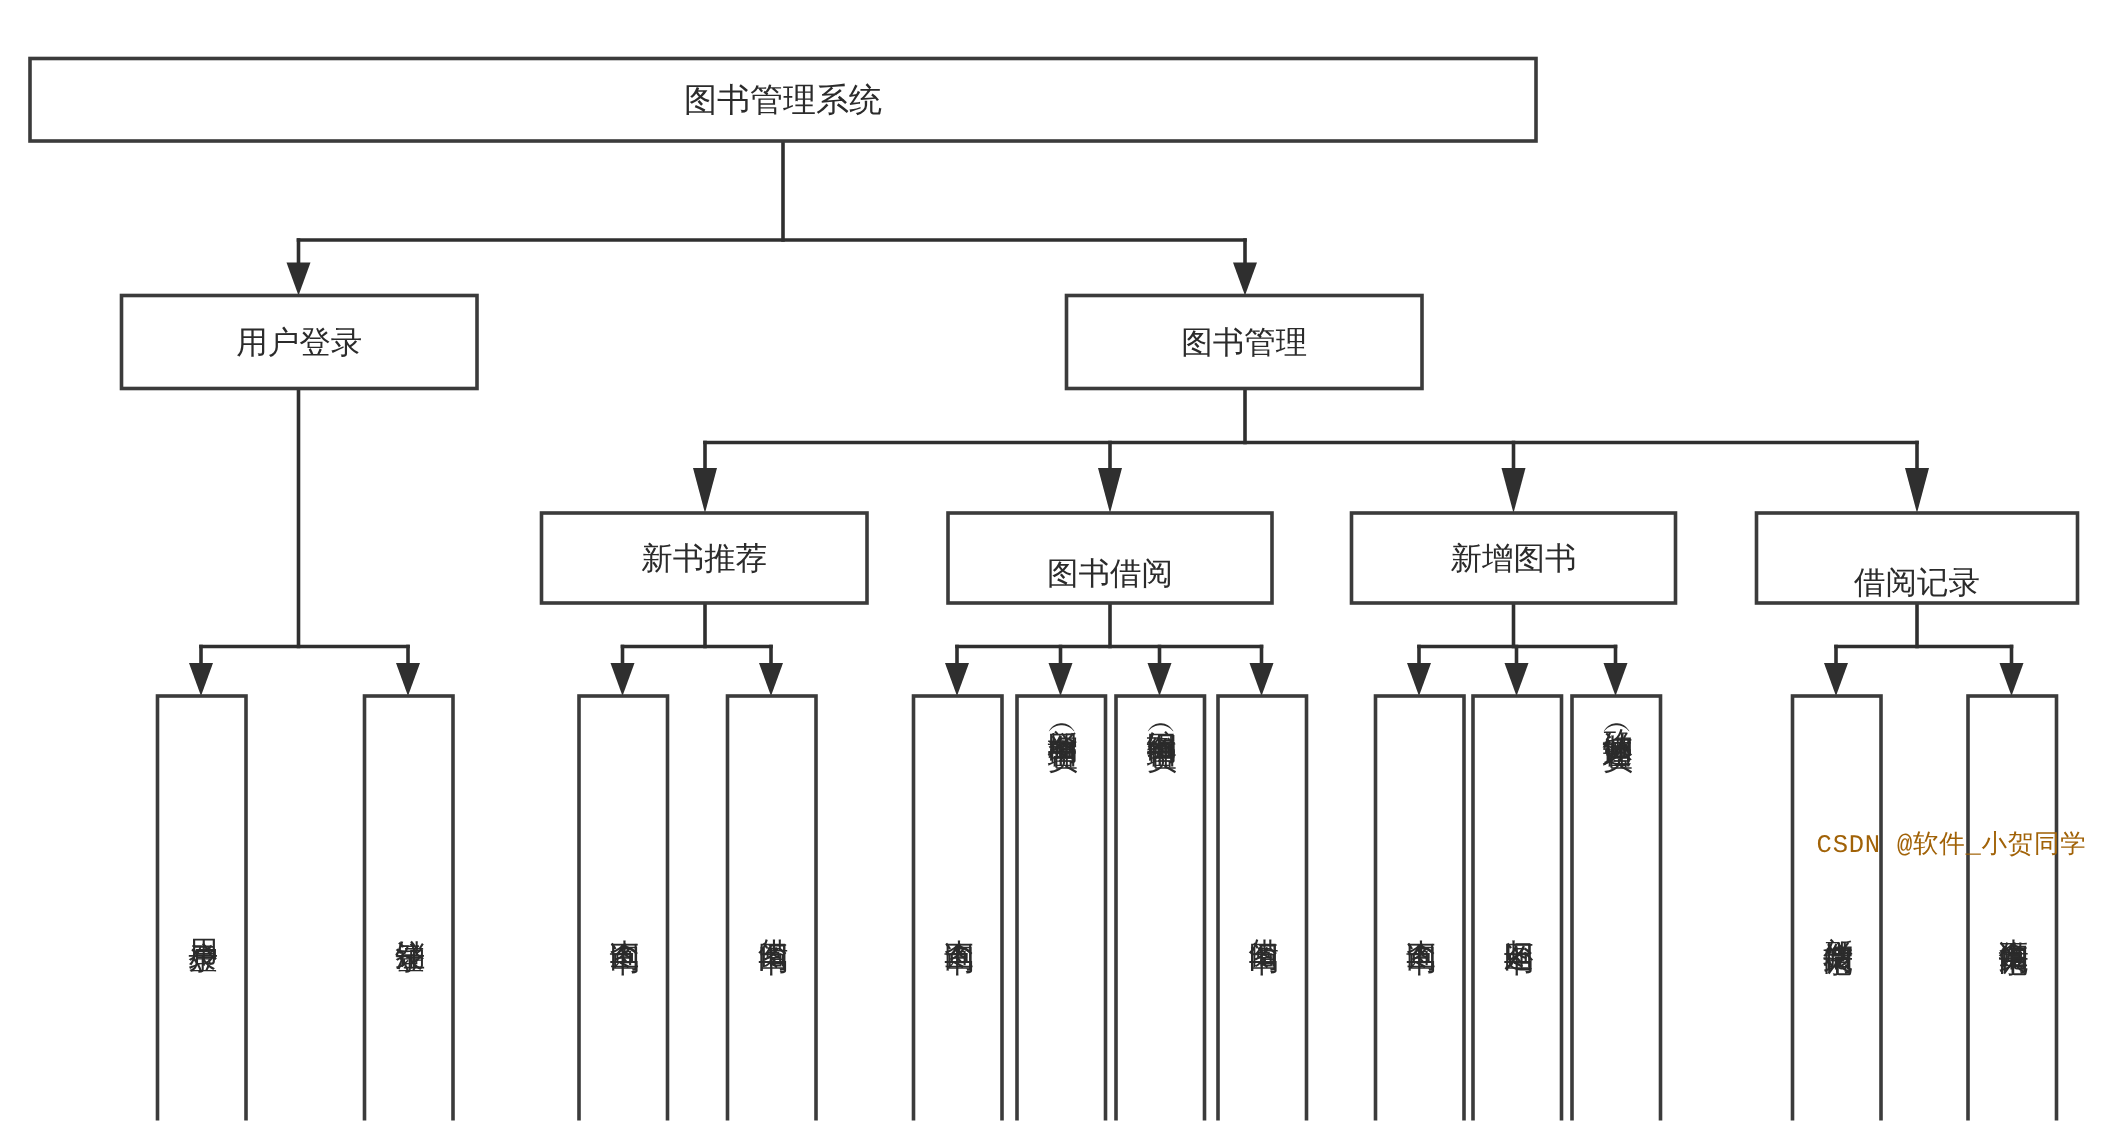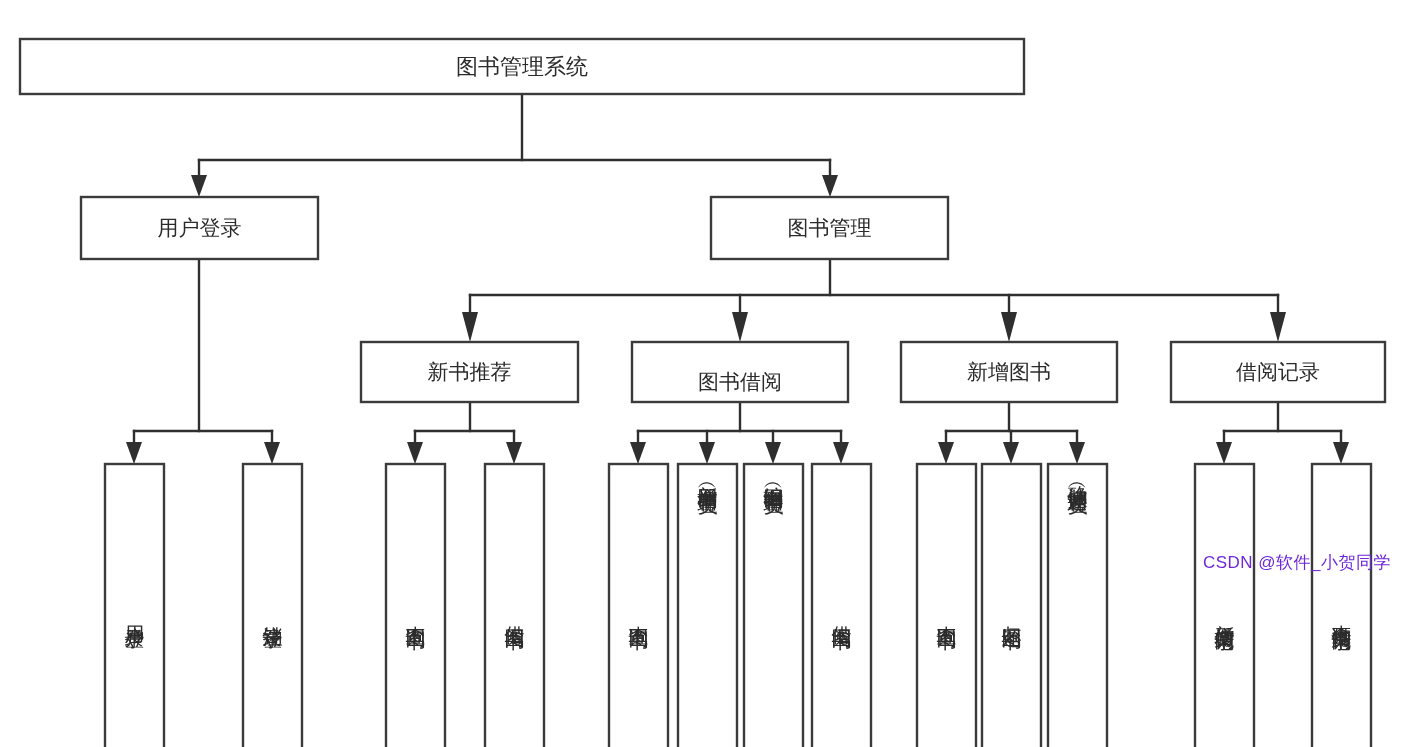--- a/index.html
+++ b/index.html
@@ -40,23 +40,23 @@
     stroke-linecap: square;
   }
   .arrow-head {
     fill: #2f2f2f;
     stroke: none;
   }
   .watermark-text {
     position: absolute;
     right: 14px;
     bottom: 4px;
-    font-family: Liberation Sans, sans-serif;
+    font-family: Liberation Mono, monospace;
     font-size: 17px;
-    color: #6d28d9;
+    color: #a16207;
     letter-spacing: 0.5px;
     white-space: nowrap;
     pointer-events: none;
   }
   .vlabel-wrap {
     position: absolute;
     display: flex;
     align-items: center;
     justify-content: center;
     pointer-events: none;
@@ -210,21 +210,21 @@
   </div>
 
   <div class="hlabel-wrap" style="left:632px; top:325px; width:216px; height:60px; font-size:21px;">
     <span>图书借阅</span>
   </div>
 
   <div class="hlabel-wrap" style="left:901px; top:315px; width:216px; height:60px; font-size:21px;">
     <span>新增图书</span>
   </div>
 
-  <div class="hlabel-wrap" style="left:1171px; top:315px; width:214px; height:60px; font-size:21px;">
+  <div class="hlabel-wrap" style="left:1171px; top:315px; width:214px; height:60px; font-size:21px;align-items:flex-end;">
     <span>借阅记录</span>
   </div>
 
   <div class="vlabel-wrap" style="left:105px; top:437px; width:59px; height:298px;">
     <span class="vlabel-inner">用户登录</span>
   </div>
 
   <div class="vlabel-wrap" style="left:243px; top:437px; width:59px; height:298px;">
     <span class="vlabel-inner">注销登录</span>
   </div>

